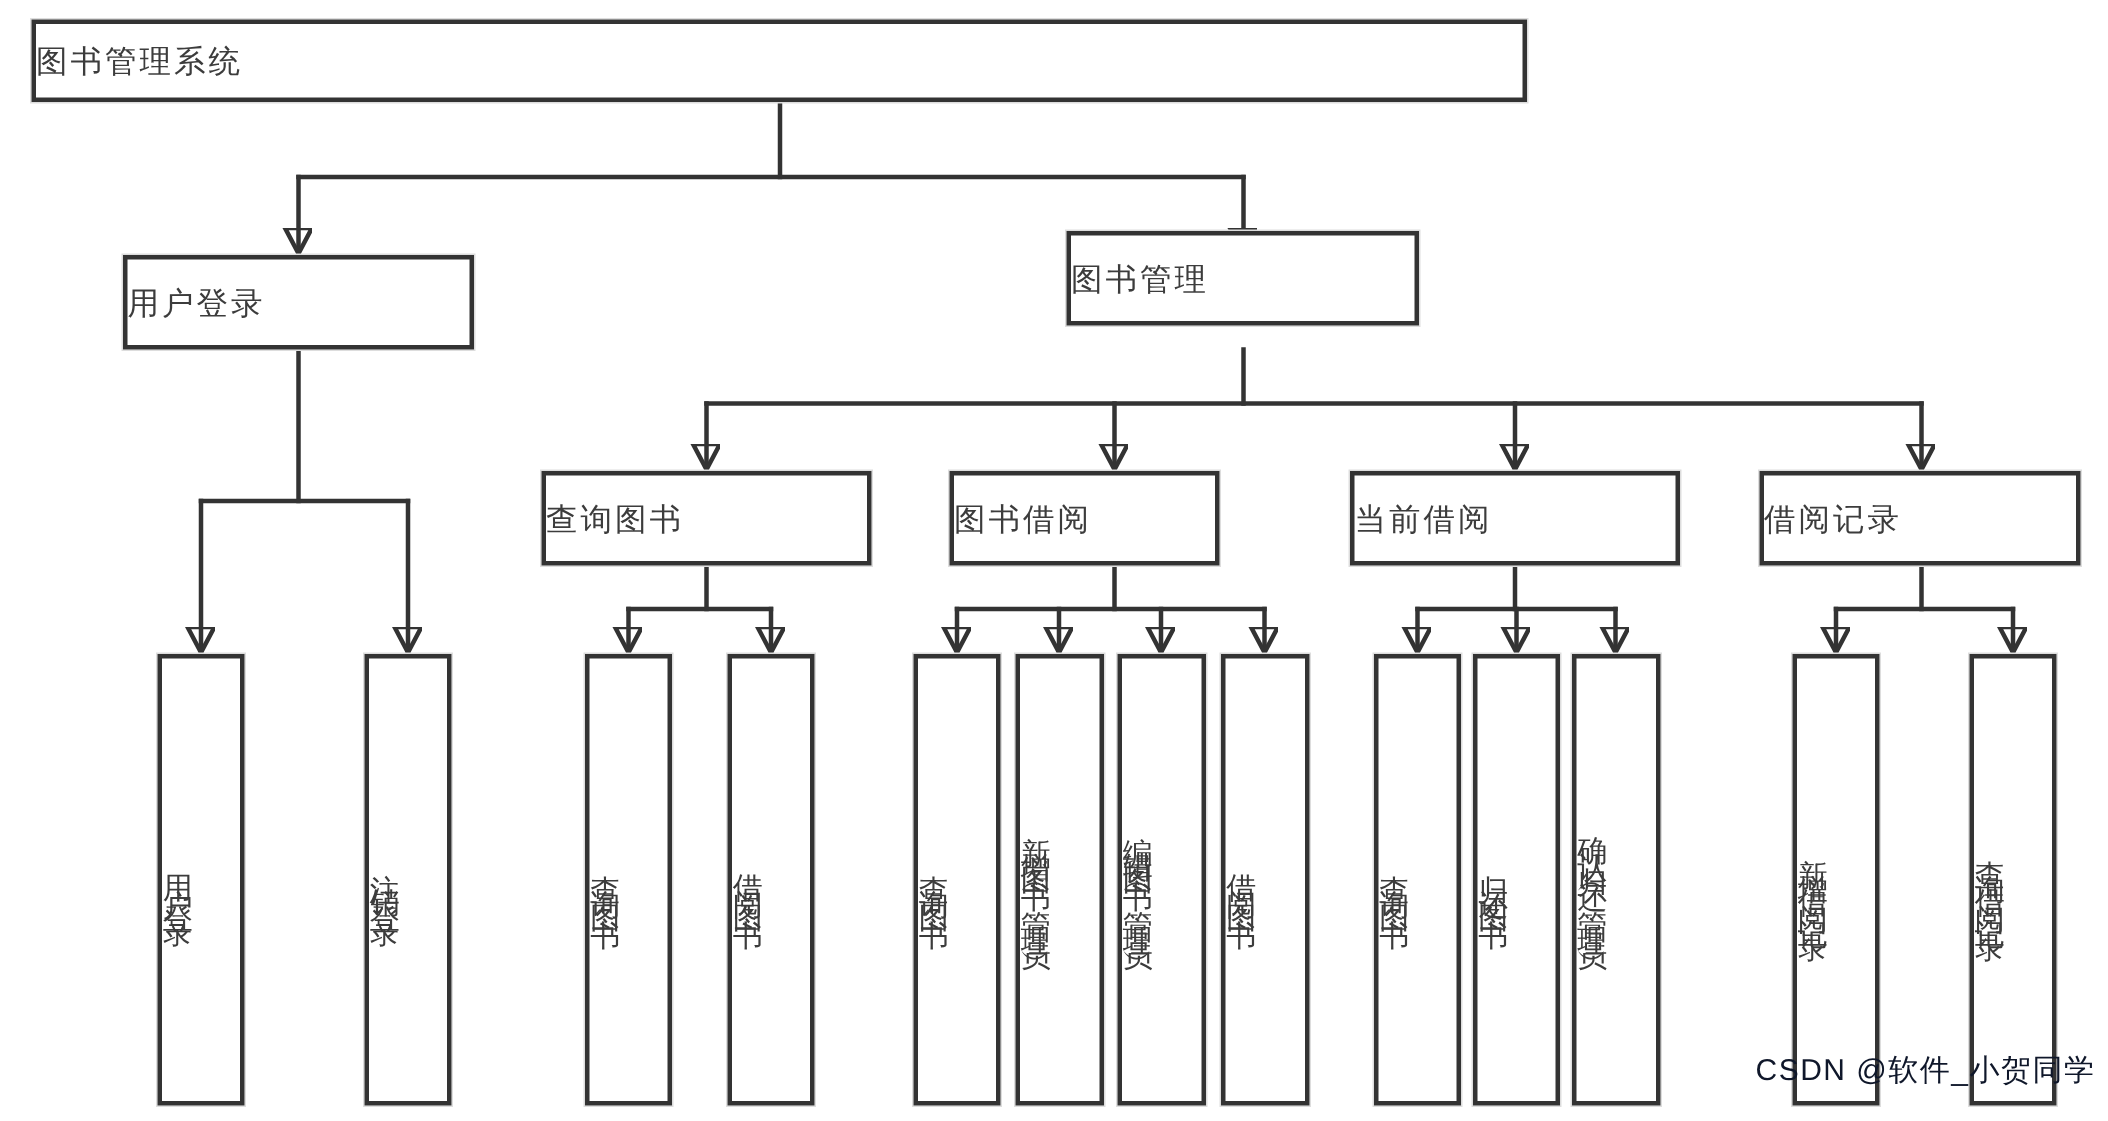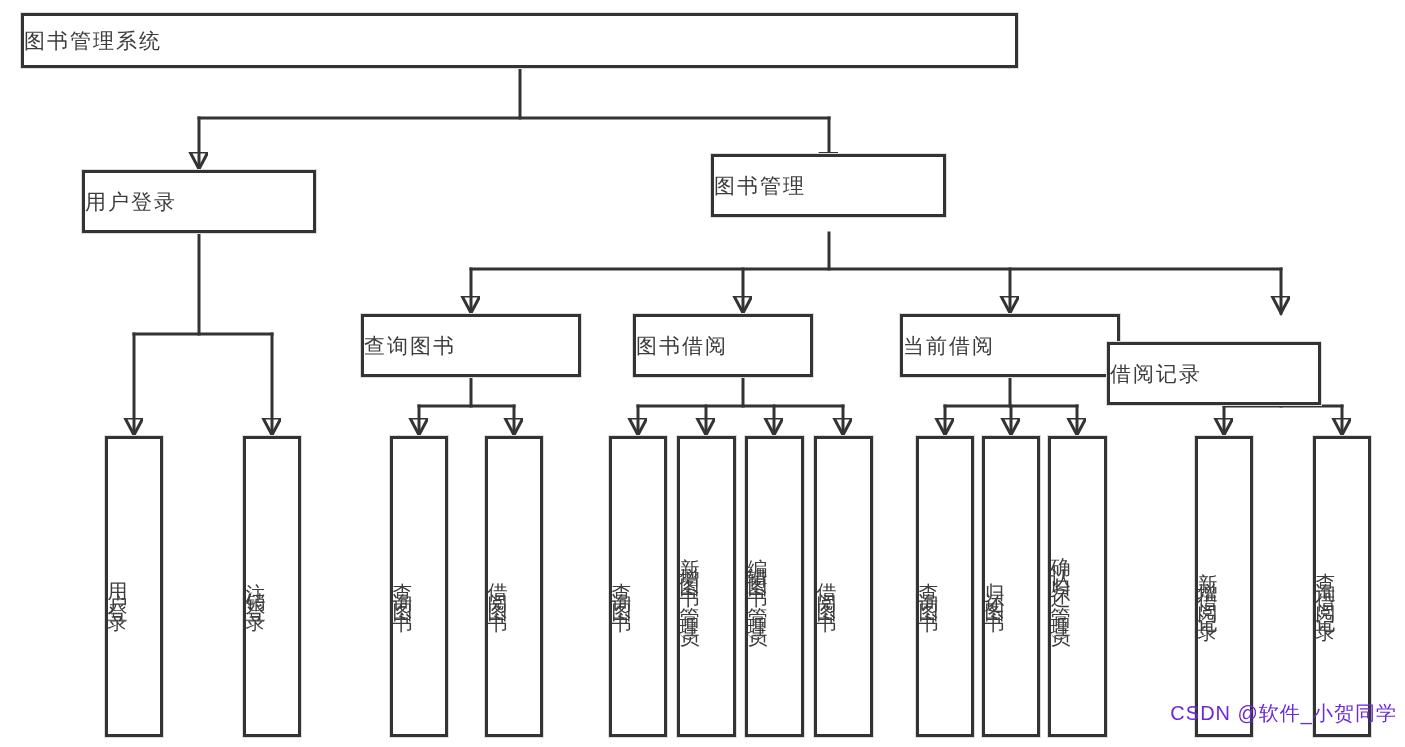--- a/index.html
+++ b/index.html
@@ -55,35 +55,35 @@
     letter-spacing: 10px;
     line-height: 1;
   }
   
   .n-root { left: 21px;  top: 13px;  width: 997px; height: 55px; }
   .n-l2a  { left: 82px;  top: 170px; width: 234px; height: 63px; }
   .n-l2b  { left: 711px; top: 154px; width: 235px; height: 63px; }
   .n-l3a  { left: 361px; top: 314px; width: 220px; height: 63px; }
   .n-l3b  { left: 633px; top: 314px; width: 180px; height: 63px; }
   .n-l3c  { left: 900px; top: 314px; width: 220px; height: 63px; }
-  .n-l3d  { left: 1107px;top: 314px; width: 214px; height: 63px; margin-top: 28px; }
+  .n-l3d  { left: 1173px;top: 314px; width: 214px; height: 63px; }
   .leaf   { top: 436px; width: 58px; height: 301px; }
   .n-g1a { left: 105px; }  .n-g1b { left: 243px; }
   .n-g2a { left: 390px; }  .n-g2b { left: 485px; }
   .n-g3a { left: 609px; }  .n-g3b { left: 677px; width: 59px; }
   .n-g3c { left: 745px; width: 59px; }  .n-g3d { left: 814px; width: 59px; }
   .n-g4a { left: 916px; }  .n-g4b { left: 982px; }  .n-g4c { left: 1048px; width: 59px; }
   .n-g5a { left: 1195px; } .n-g5b { left: 1313px; }
   #watermark {
     position: absolute;
     right: 8px;
     top: 700px;
     z-index: 3;
     font-size: 20px;
-    color: #6d28d9;
+    color: #0f172a;
     letter-spacing: 1px;
     white-space: nowrap;
   }
 </style>
 </head>
 <body>
 
 <div id="stage">
 
   <svg id="connectors" width="1405" height="747" viewBox="0 0 1405 747">

